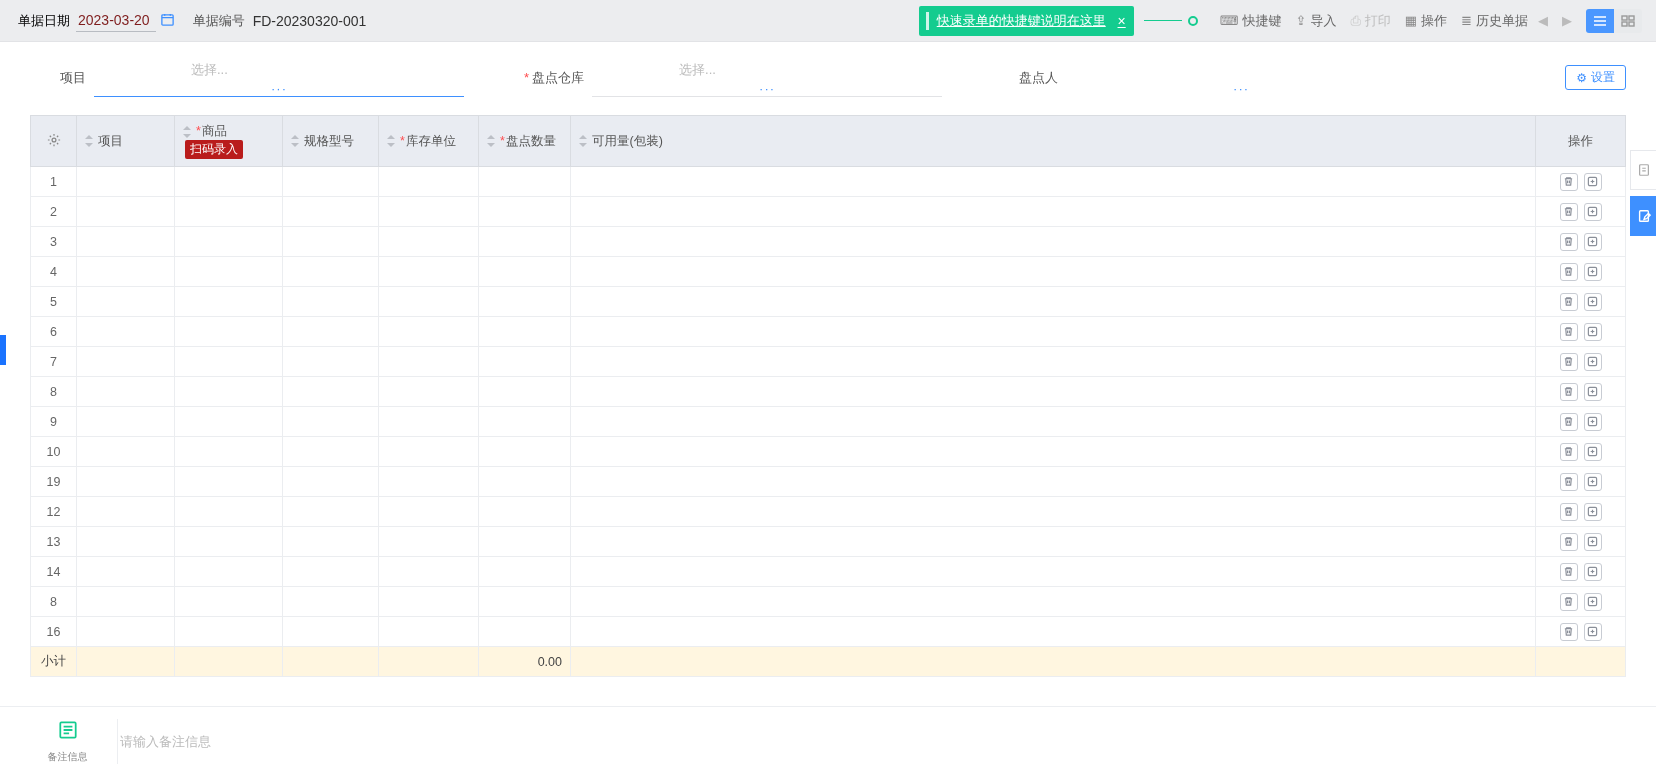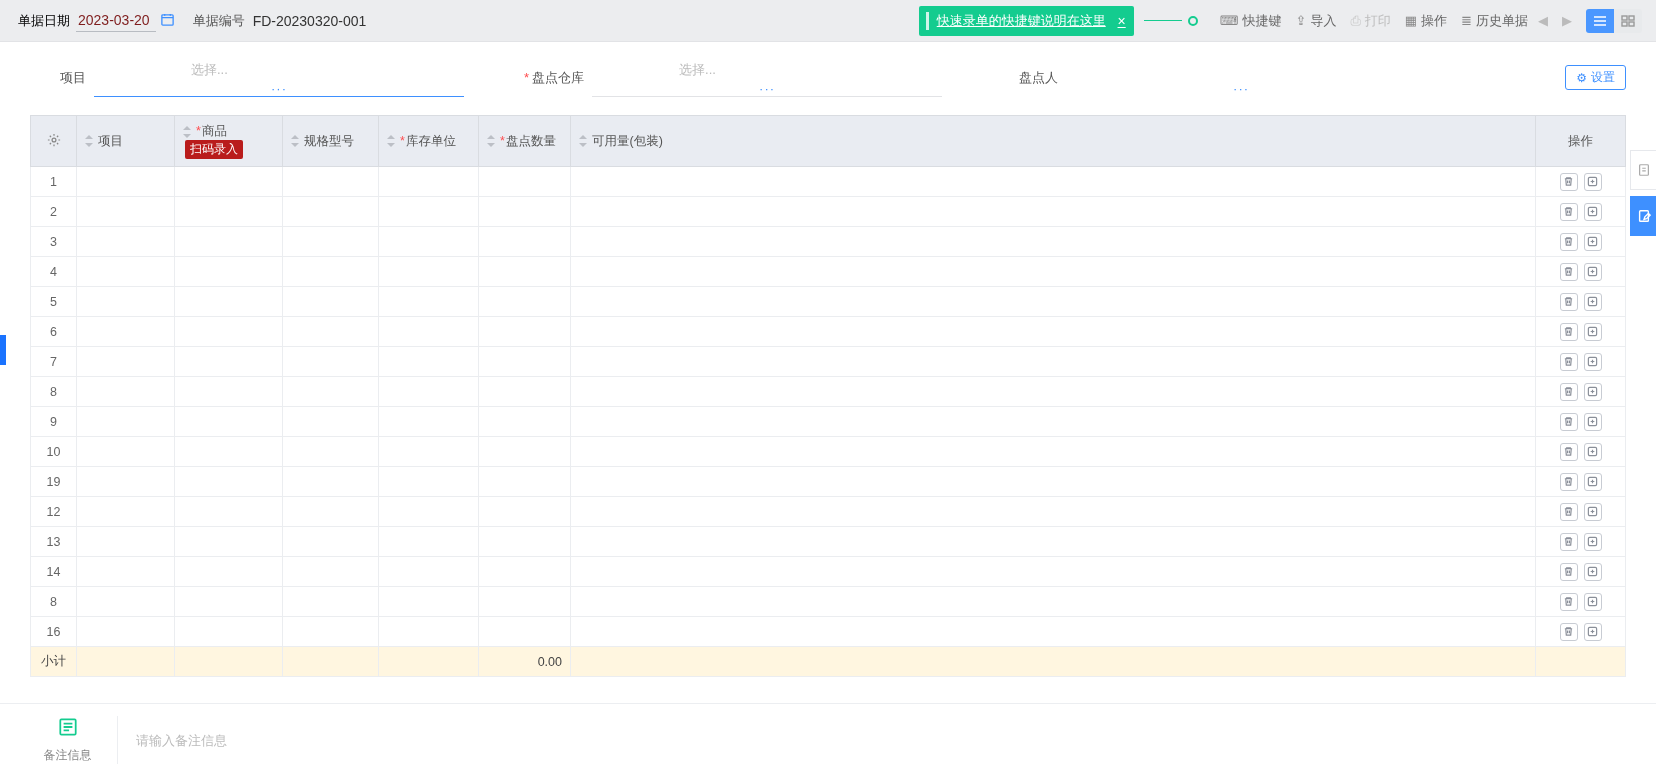--- a/index.html
+++ b/index.html
@@ -292,24 +292,24 @@
     bottom: 12px;
     display: flex;
     align-items: center;
     padding: 12px 30px 0 30px;
     border-top: 1px solid #eceef1;
   }
   .remarks-side {
     width: 88px;
     text-align: center;
     color: #888;
-    font-size: 12px;
+    font-size: 10px;
     border-right: 1px solid #eceef1;
     padding-right: 12px;
-    margin-right: 18px;
+    margin-right: 2px;
   }
   .remarks-side .big-ico {
     color: #14cc8f;
     font-size: 20px;
     display:block;
     margin-bottom:4px;
   }
   .remarks-input {
     flex:1;
     border:none;

